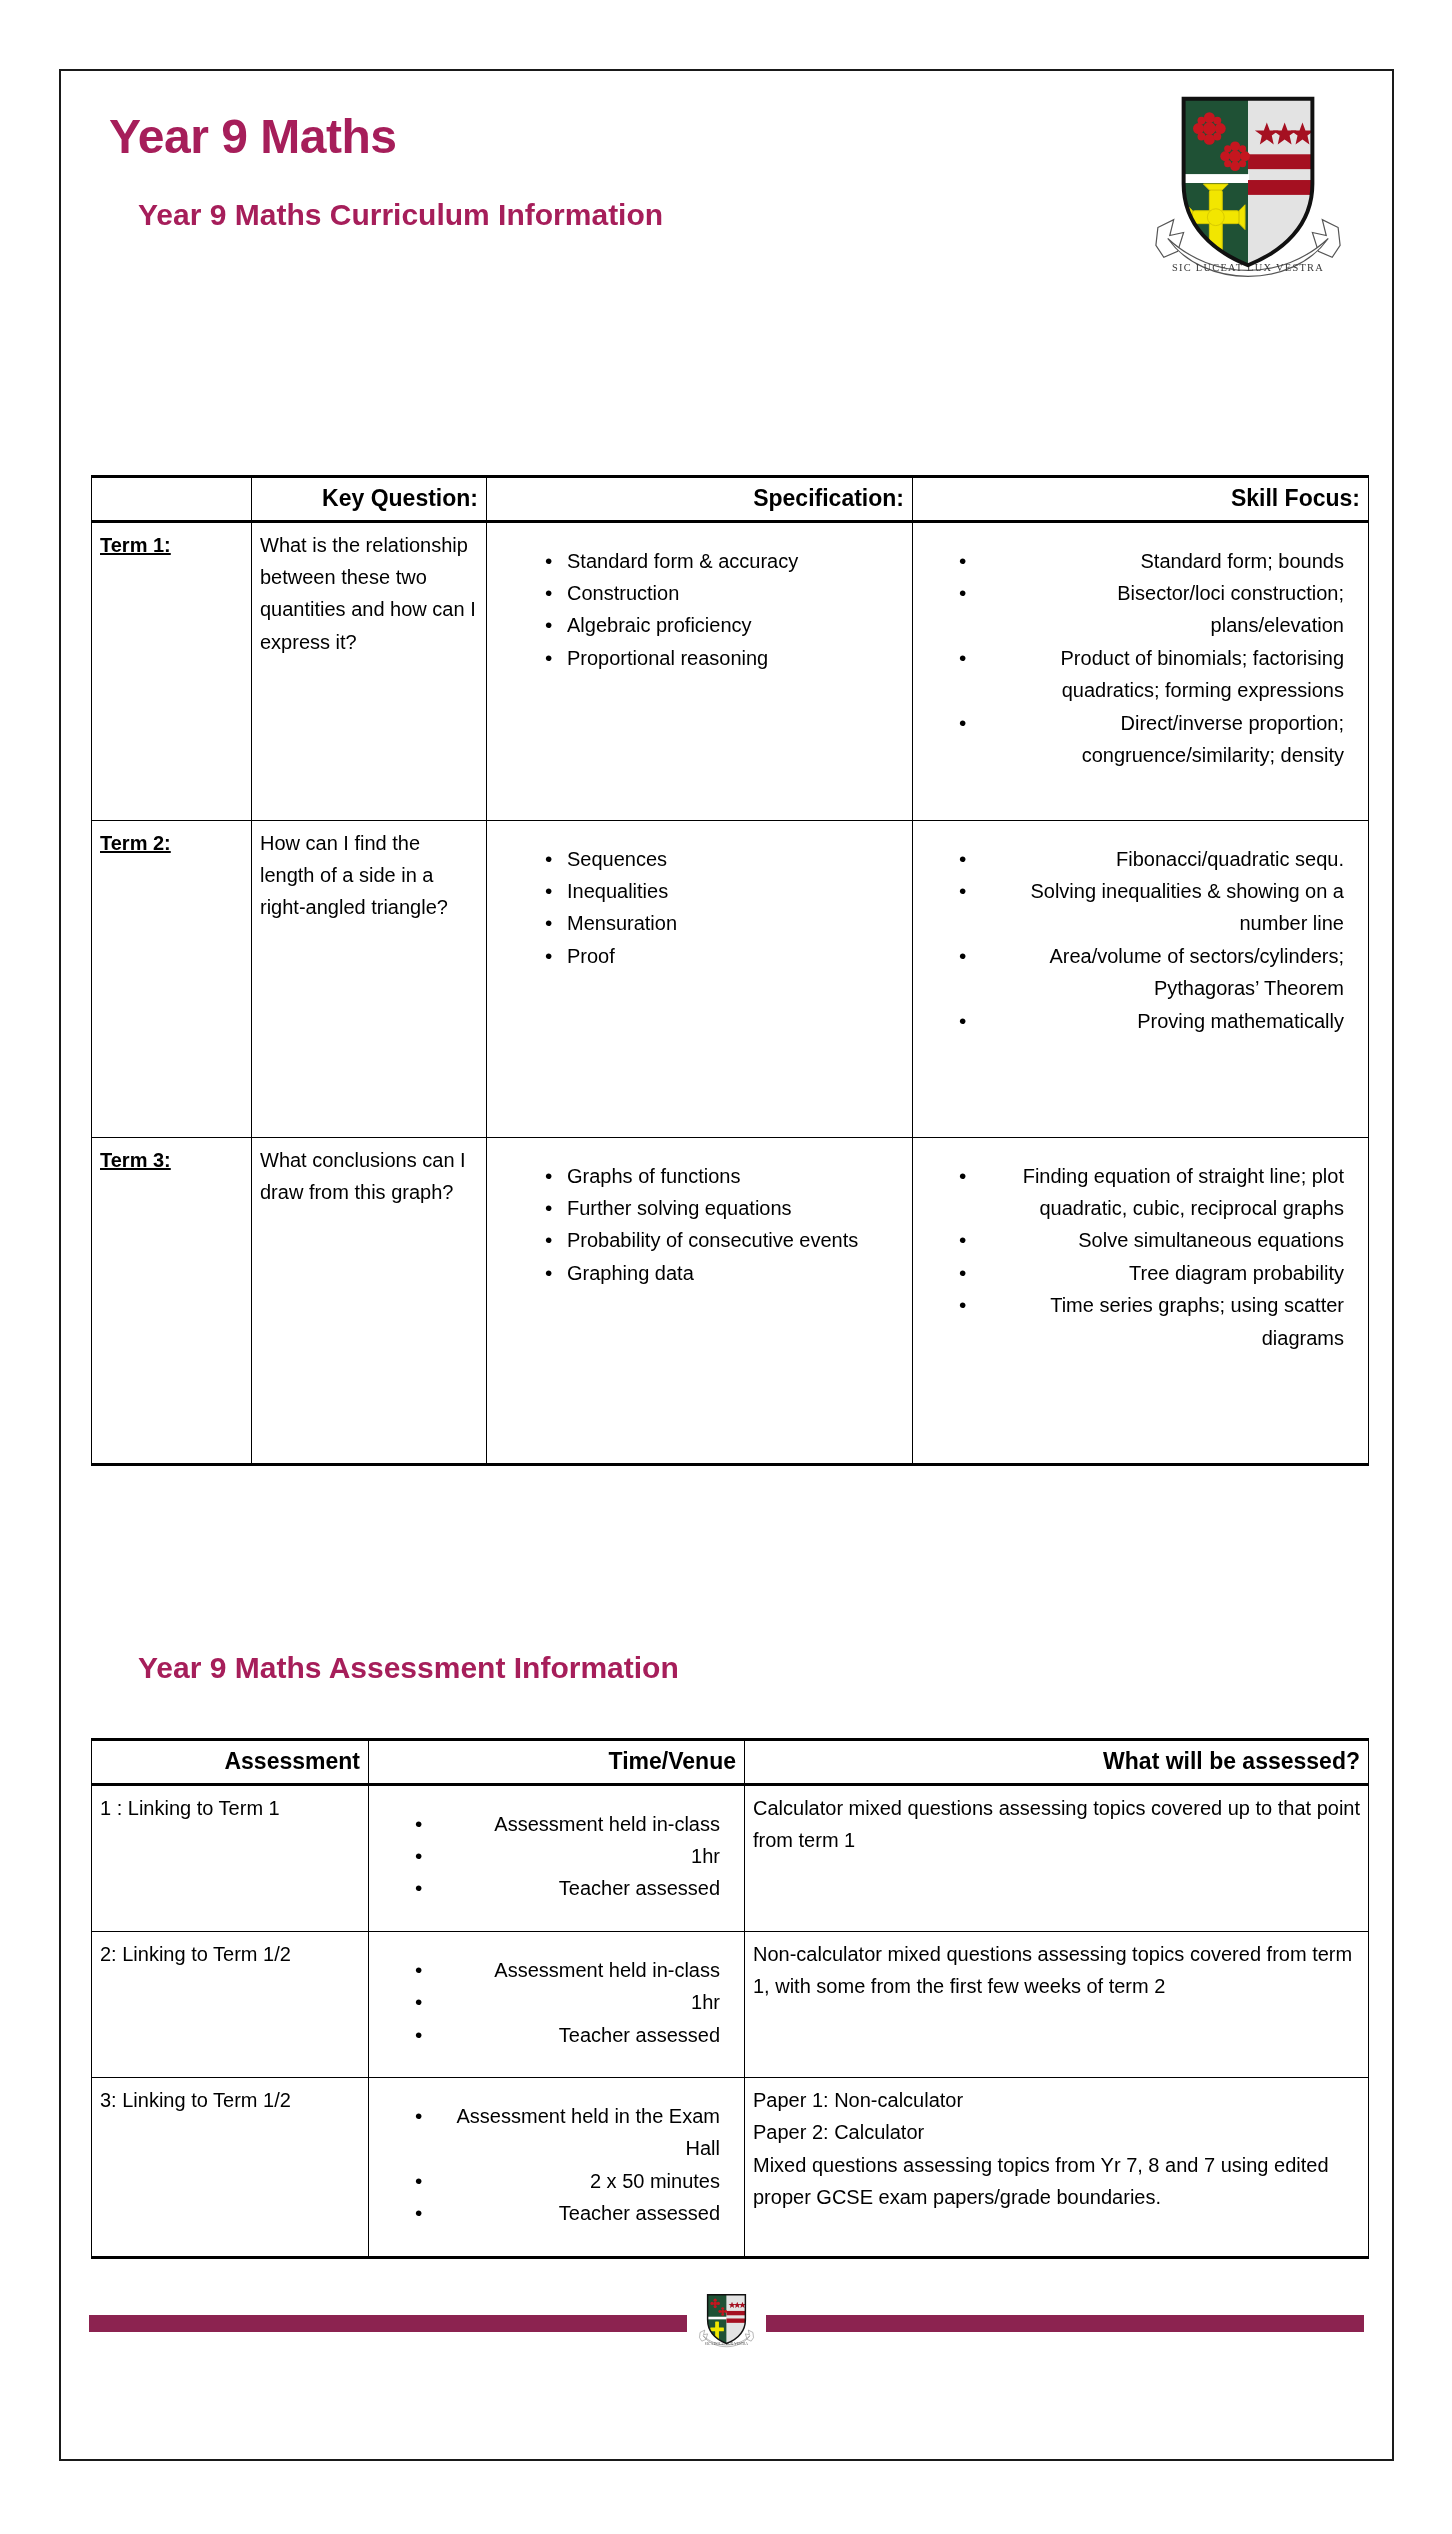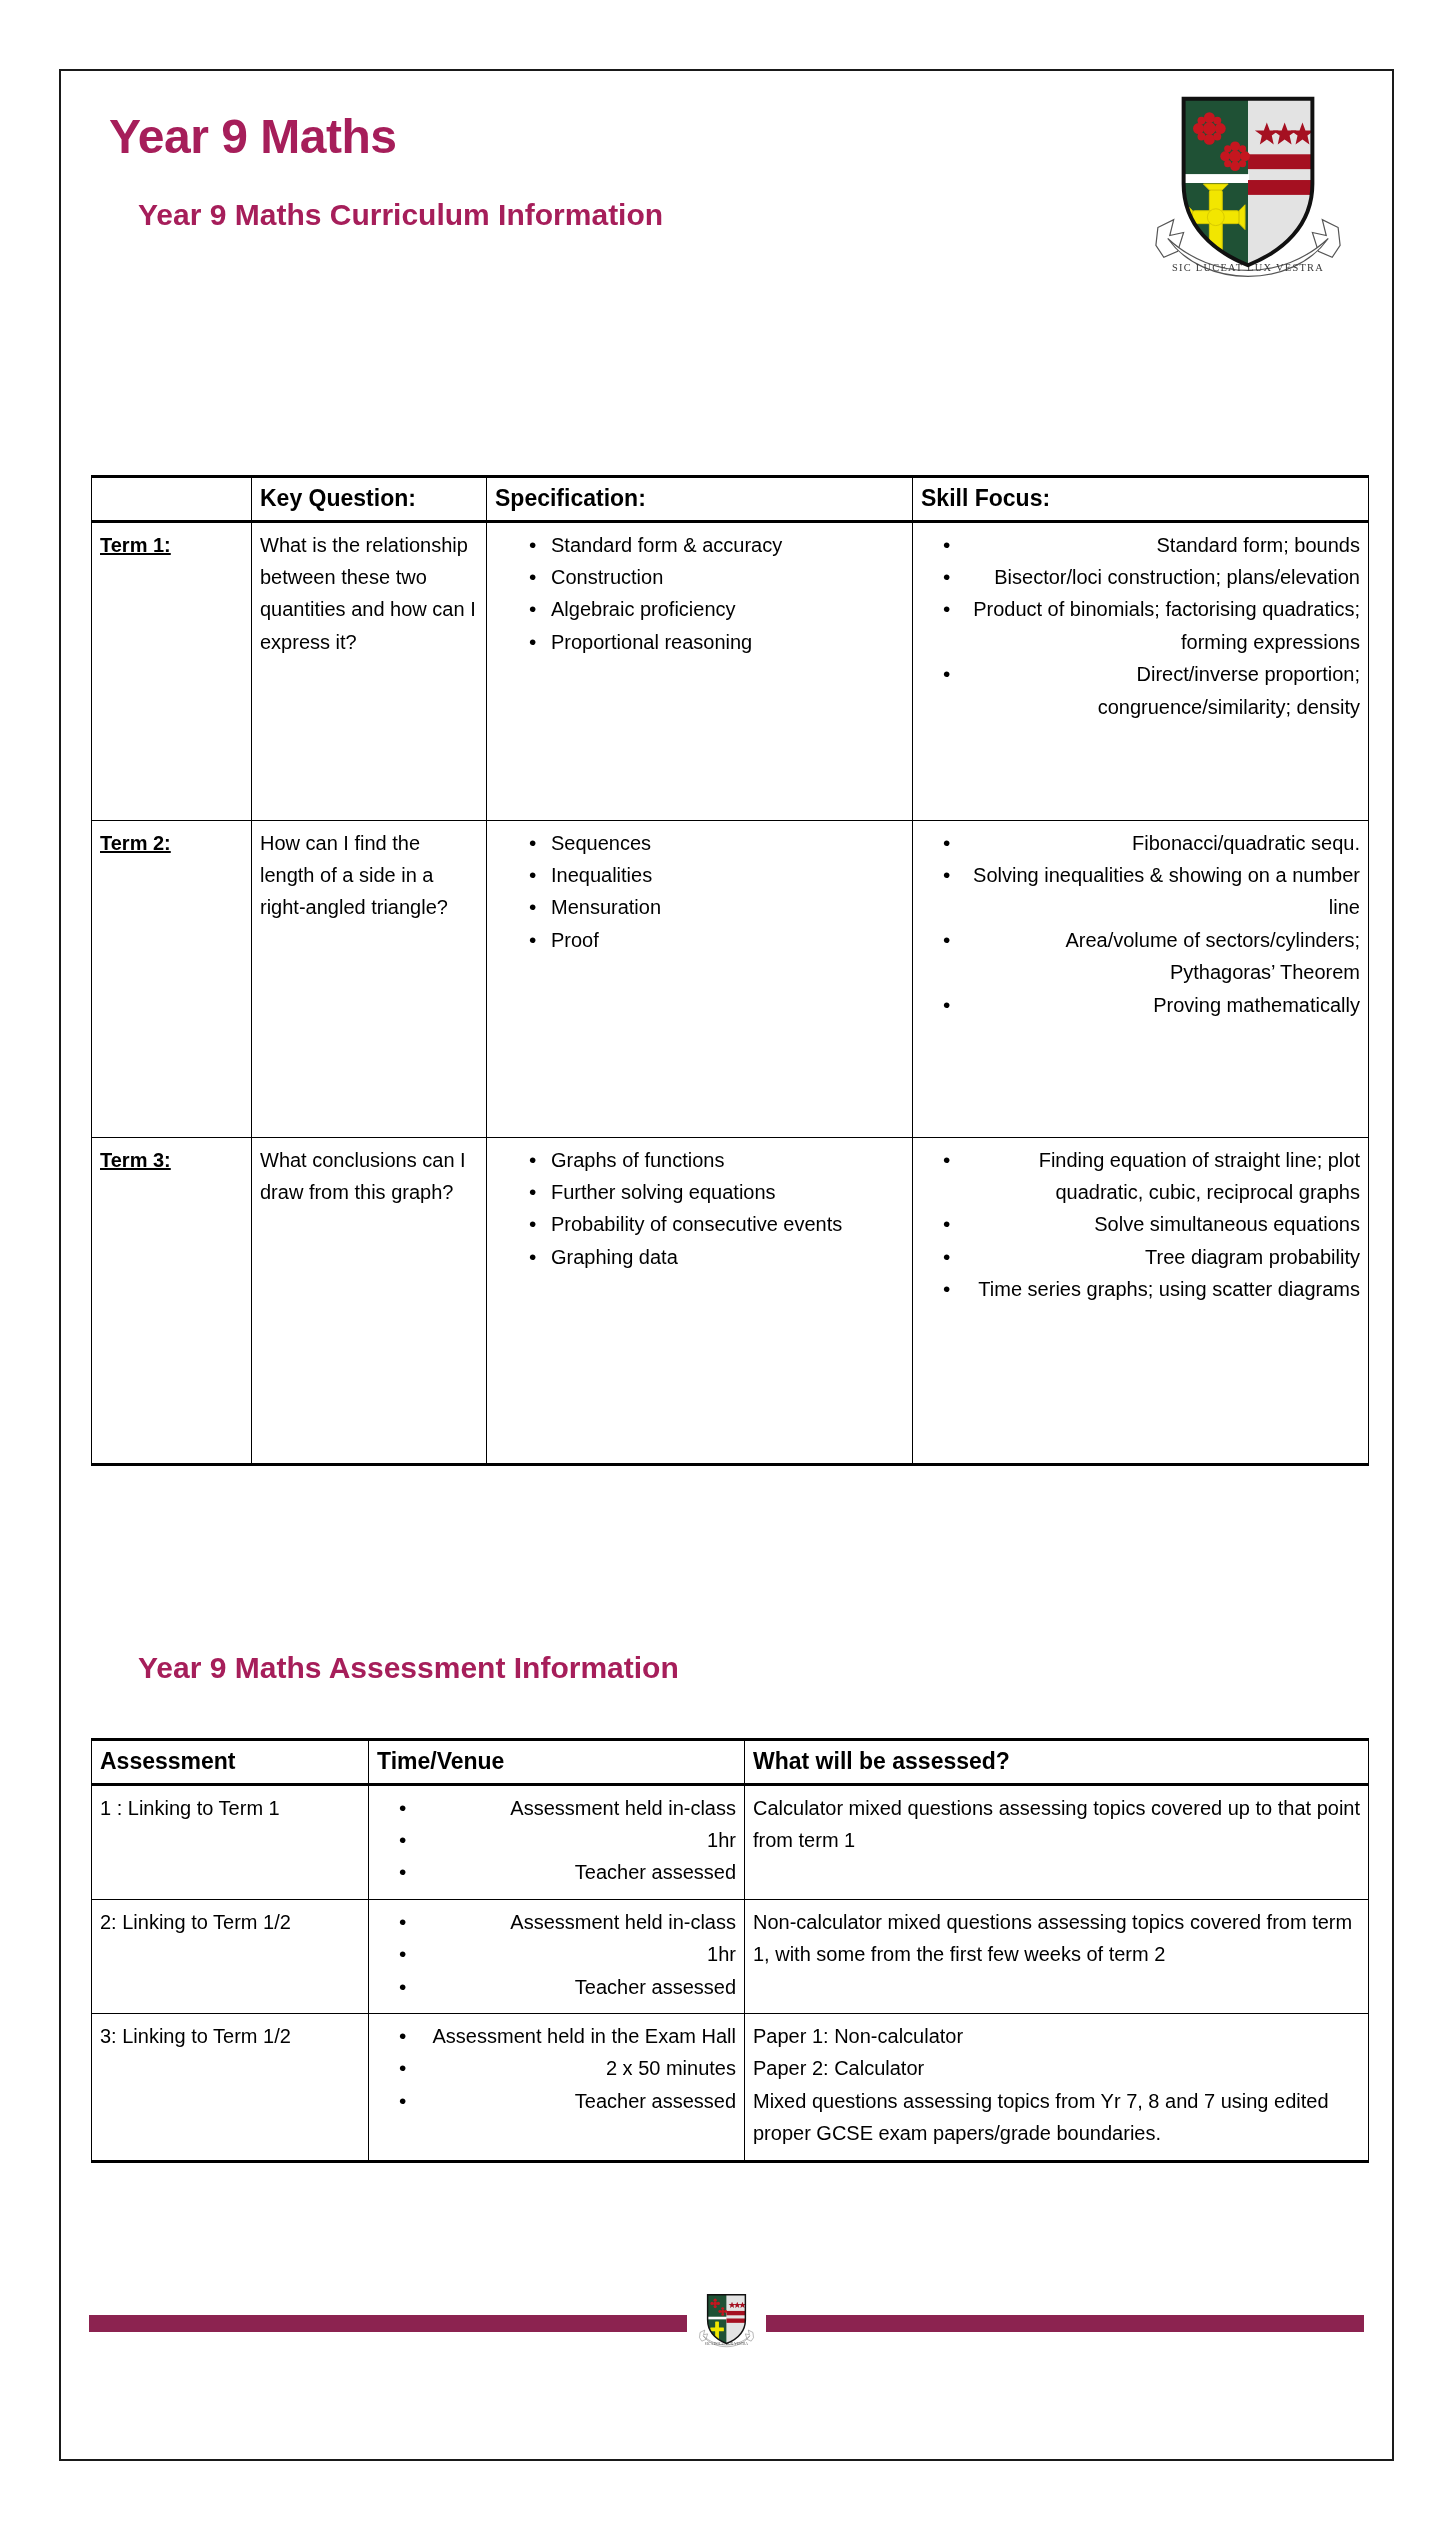--- a/index.html
+++ b/index.html
@@ -77,21 +77,21 @@
   }
   table.grid th, table.grid td {
     border: 1px solid #000;
     vertical-align: top;
     padding: 6px 8px 10px 8px;
     font-size: 20px;
     line-height: 1.62;
     color: #000;
   }
   table.grid thead th {
-    text-align: left;
+    text-align: right;
     font-weight: bold;
     font-size: 23px;
     padding-top: 7px;
     padding-bottom: 7px;
     border-top: 3px solid #000;
     border-bottom: 3px solid #000;
     line-height: 1.2;
   }
   table.grid thead th.blank-head { border-top: 3px solid #000; }
   table.grid tbody tr td { border-bottom: 3px solid #000; }
@@ -100,21 +100,21 @@
 
   .curric-table-wrap {
     position: absolute;
     left: 30px;
     top: 404px;
     width: 1277px;
   }
   .term-label { font-weight: bold; white-space: nowrap; text-decoration: underline; }
 
   ul.bullets {
-    margin: 0;
+    margin: 16px;
     padding: 0 0 0 34px;
     list-style: none;
   }
   ul.bullets li {
     position: relative;
     padding-left: 22px;
     margin: 0 0 0 0;
   }
   ul.bullets li::before {
     content: "\2022";

